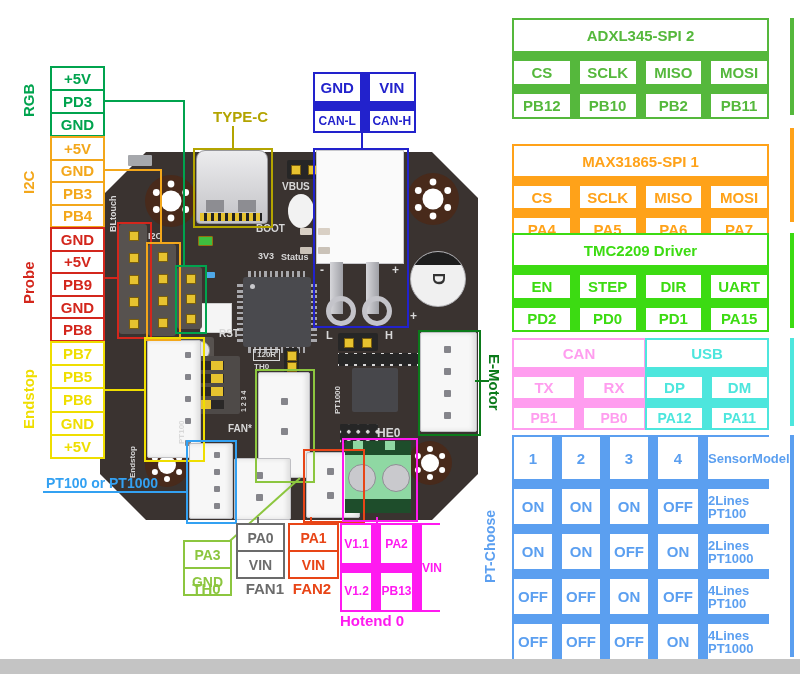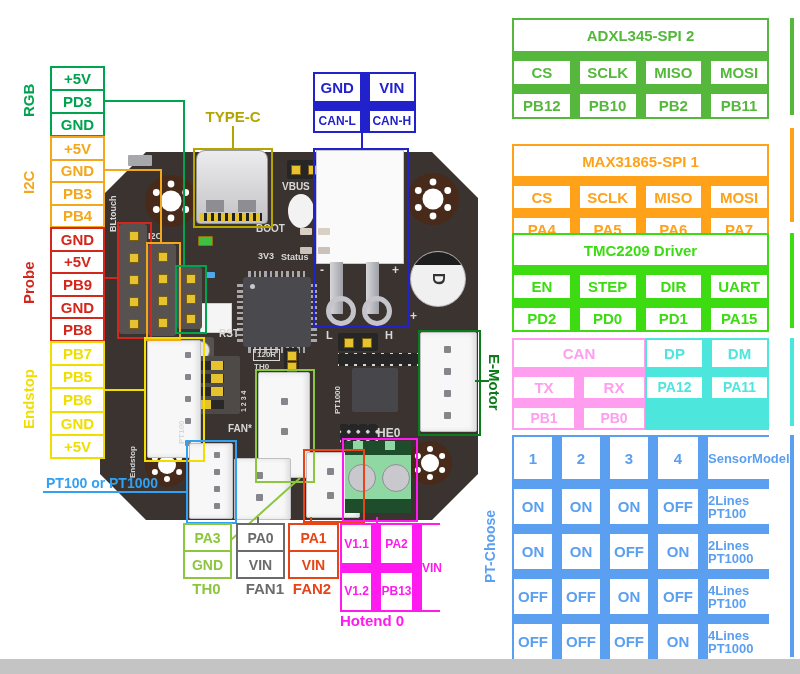--- a/index.html
+++ b/index.html
@@ -293,21 +293,21 @@
   <div class="pingrp" style="left: 50px; top: 341px; width: 51px; height: 114px; --c: #EFDE00;">
     <div class="cell">PB7</div>
     <div class="cell">PB5</div>
     <div class="cell">PB6</div>
     <div class="cell">GND</div>
     <div class="cell">+5V</div>
   </div>
 
   <div class="hlabel" style="left: 31px; top: 475px; font-size: 14px; white-space: nowrap; padding-left: 15px; --c: #33A1F2;">PT100 or PT1000</div>
 
-  <div class="hlabel" style="left: 198px; top: 108px; width: 70px; text-align: center; --c: #B3A400;">TYPE-C</div>
+  <div class="hlabel" style="left: 198px; top: 108px; width: 70px; text-align: right; --c: #B3A400;">TYPE-C</div>
 
   <div class="tbl" style="left: 313px; top: 72px; width: 99px; height: 57px; grid-template: 27px 1fr / 1fr 1fr; --c: #2222CC;">
     <div class="cell">GND</div>
     <div class="cell">VIN</div>
     <div class="cell fz12">CAN-L</div>
     <div class="cell fz12">CAN-H</div>
   </div>
 
   <div class="tbl" style="left: 512px; top: 18px; width: 253px; height: 97px; grid-template: 31px 1fr 1fr / repeat(4, 1fr); --c: #55B83C;">
     <div class="cell" style="grid-column:1/-1;">ADXL345-SPI 2</div>
@@ -347,20 +347,21 @@
 
   <div class="tbl" style="left: 512px; top: 338px; width: 130px; height: 88px; grid-template: 27px 1fr 1fr / 1fr 1fr; --c: #FF9DEF;">
     <div class="cell" style="grid-column:1/-1;">CAN</div>
     <div class="cell">TX</div>
     <div class="cell">RX</div>
     <div class="cell fz14">PB1</div>
     <div class="cell fz14">PB0</div>
   </div>
 
   <div class="tbl" style="left: 645px; top: 338px; width: 120px; height: 88px; grid-template: 27px 1fr 1fr / 1fr 1fr; --c: #4DE6DD;">
+    <div class="cell" style="grid-column:1/-1;">USB</div>
     <div class="cell">DP</div>
     <div class="cell">DM</div>
     <div class="cell fz14">PA12</div>
     <div class="cell fz14">PA11</div>
   </div>
 
   <div class="vlabel" style="left: 482px; top: 490px; height: 112px; font-size: 14px; --c: #5B9FF0;">PT-Choose</div>
   <div class="tbl" style="left: 512px; top: 435px; width: 253px; height: 222px; grid-template: 42px 1fr 1fr 1fr 1fr / 38px 38px 38px 40px 1fr; --c: #5B9FF0;">
     <div class="cell">1</div>
     <div class="cell">2</div>
@@ -382,21 +383,21 @@
     <div class="cell">ON</div>
     <div class="cell">OFF</div>
     <div class="cell fz13">4Lines PT100</div>
     <div class="cell">OFF</div>
     <div class="cell">OFF</div>
     <div class="cell">OFF</div>
     <div class="cell">ON</div>
     <div class="cell fz13">4Lines PT1000</div>
   </div>
 
-  <div class="pingrp fz14" style="left: 183px; top: 523px; width: 45px; height: 52px; --c: #8CC63F;">
+  <div class="pingrp fz14" style="left: 183px; top: 540px; width: 45px; height: 52px; --c: #8CC63F;">
     <div class="cell fz14">PA3</div>
     <div class="cell fz14">GND</div>
   </div>
   <div class="hlabel" style="left: 183px; top: 580px; width: 47px; text-align: center; --c: #8CC63F;">TH0</div>
 
   <div class="pingrp" style="left: 236px; top: 523px; width: 45px; height: 52px; --c: #6B6B6B;">
     <div class="cell fz14">PA0</div>
     <div class="cell fz14">VIN</div>
   </div>
   <div class="hlabel" style="left: 234px; top: 580px; width: 50px; text-align: right; --c: #6B6B6B;">FAN1</div>

